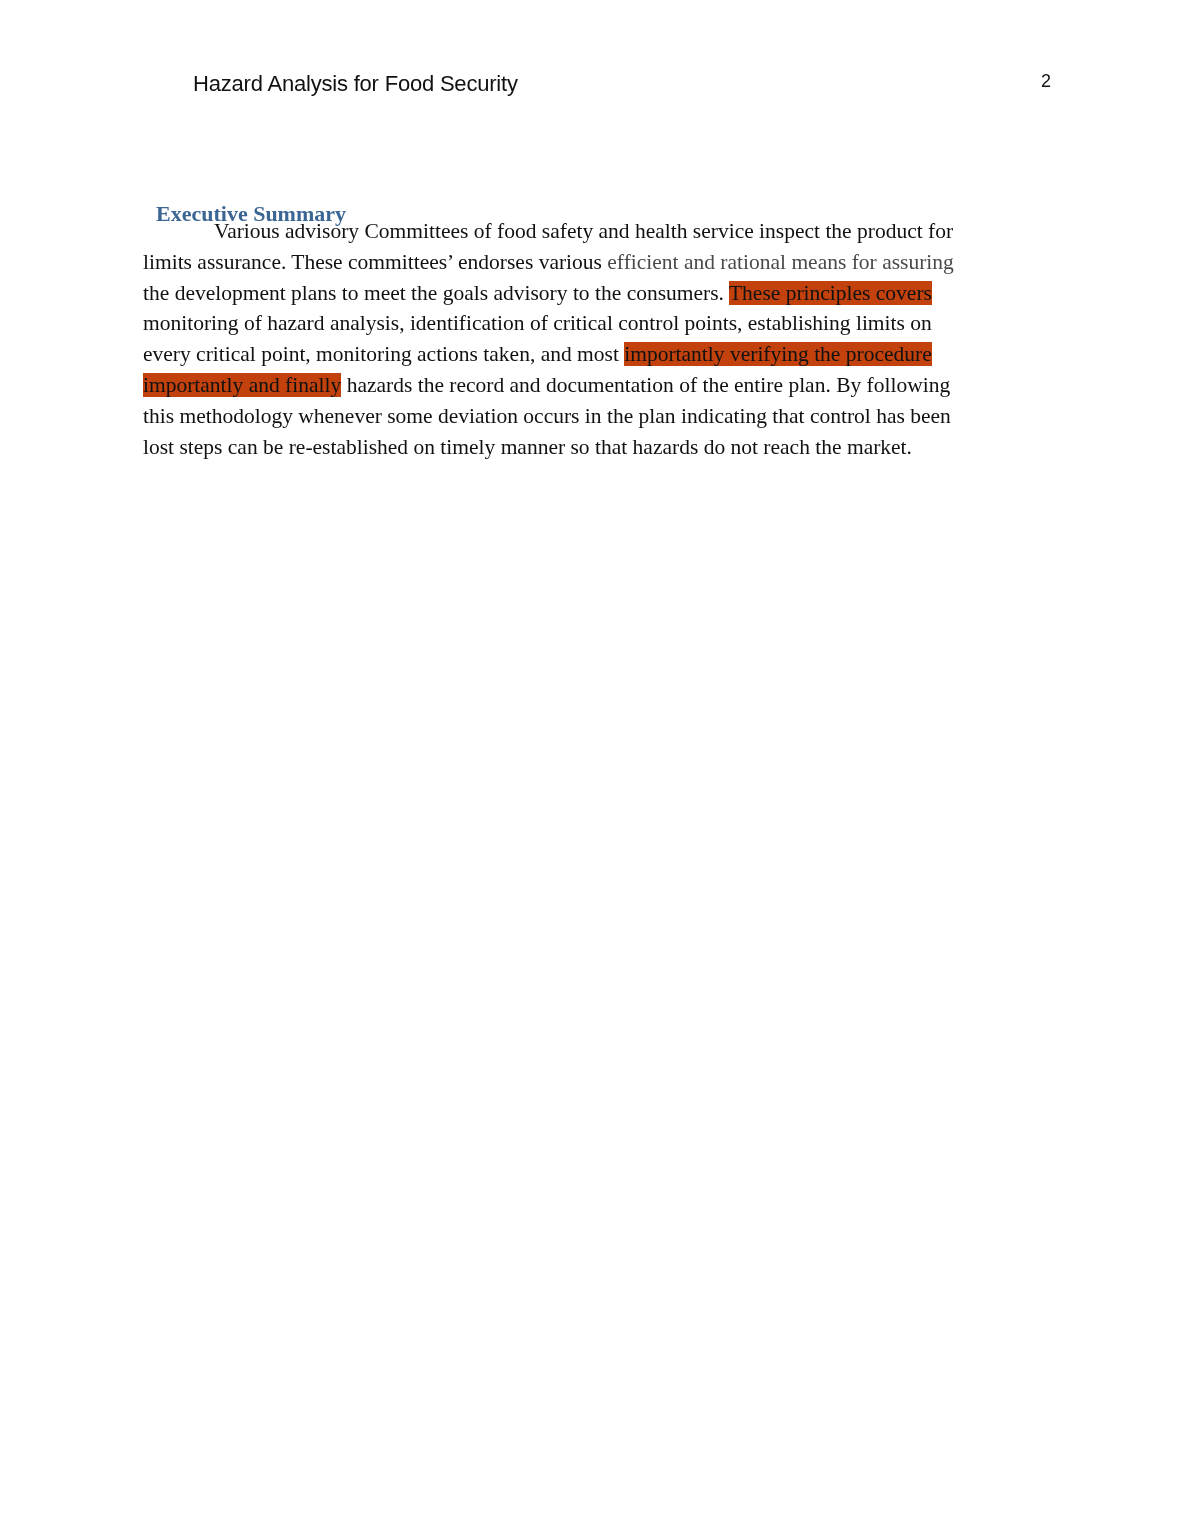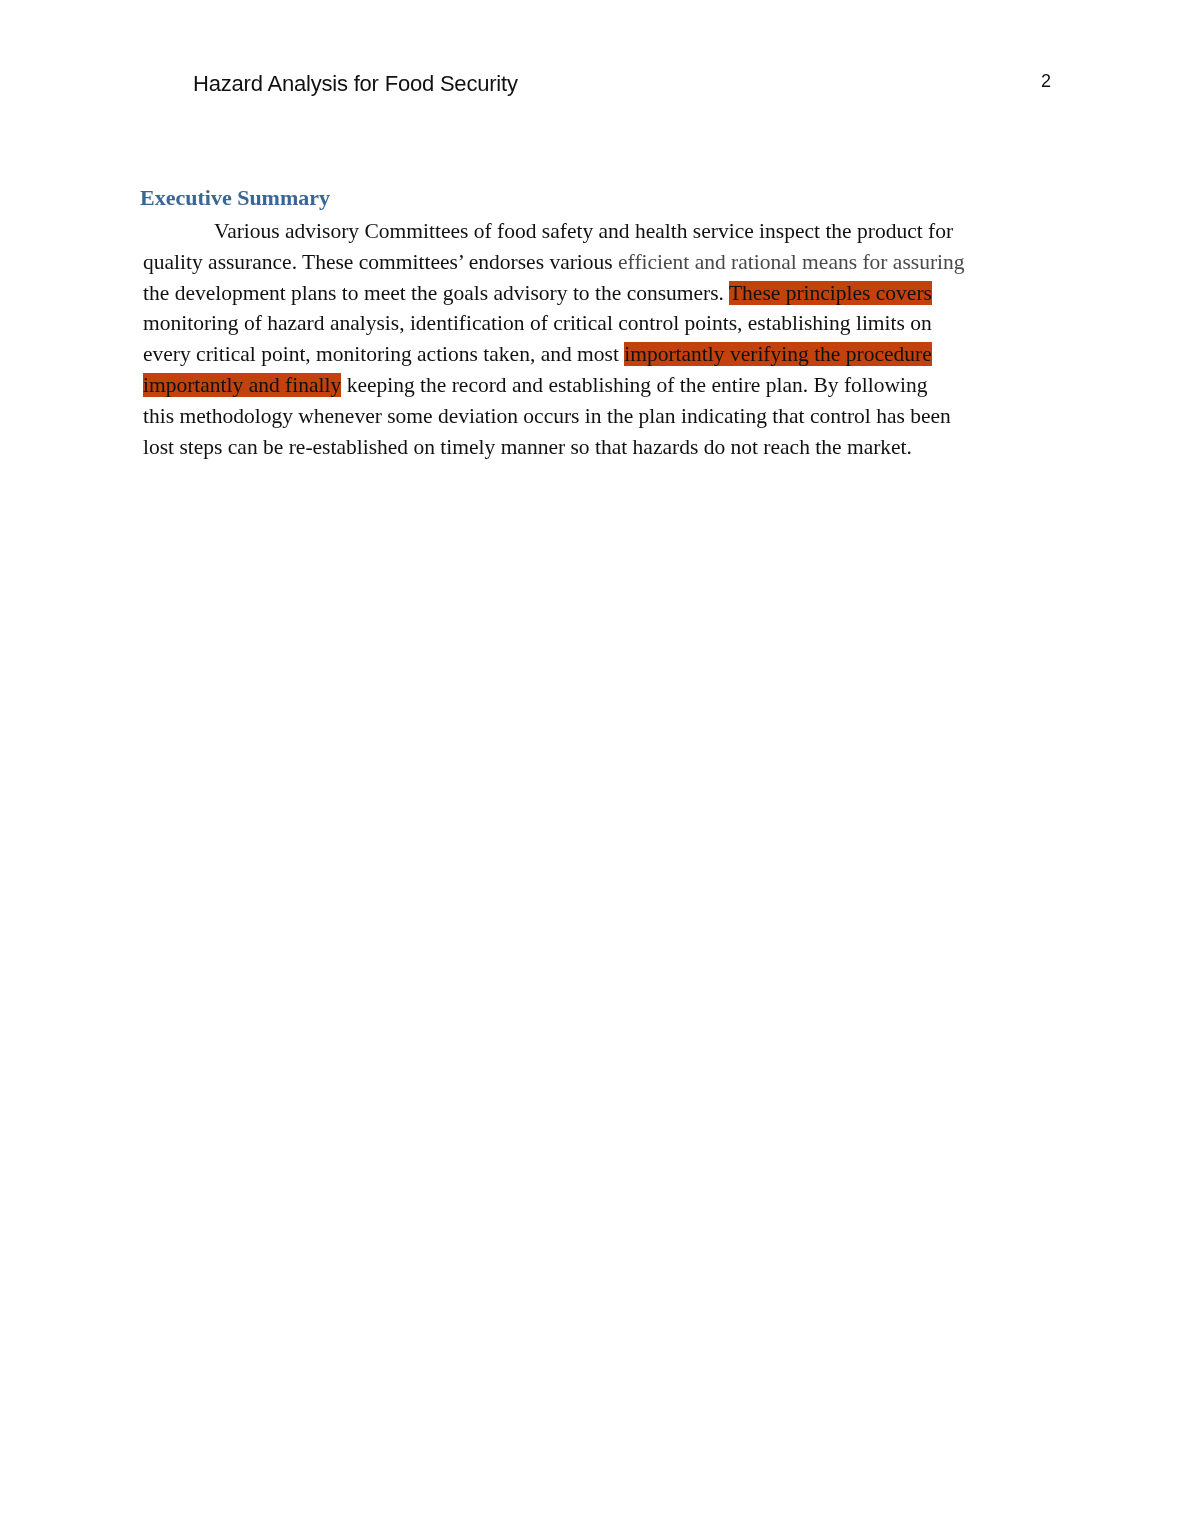--- a/index.html
+++ b/index.html
@@ -39,21 +39,21 @@
       color: #111111;
     }
     .heading {
       position: absolute;
       left: 140px;
       top: 185px;
       font-family: "Liberation Serif", "DejaVu Serif", serif;
       font-weight: bold;
       font-size: 22px;
       color: #3b6694;
-      margin: 0;
+      margin: 16px;
     }
     .body-text {
       position: absolute;
       left: 143px;
       top: 216px;
       width: 920px;
       font-family: "Liberation Serif", "DejaVu Serif", serif;
       font-size: 21.5px;
       line-height: 30.8px;
       color: #111111;
@@ -78,22 +78,22 @@
 
 <div class="page">
 
   <div class="running-head">Hazard Analysis for Food Security</div>
   <div class="page-number">2</div>
 
   <h2 class="heading">Executive Summary</h2>
 
   <div class="body-text">
     <span class="line"><span class="indent"></span><span>Various advisory Committees of food safety and health service inspect the product for</span></span>
-    <span class="line"><span>quality assurance. These committees’ endorses various </span><span class="muted">efficient and rational means for assuring</span></span>
+    <span class="line"><span>limits assurance. These committees’ endorses various </span><span class="muted">efficient and rational means for assuring</span></span>
     <span class="line"><span>the development plans to meet the goals advisory to the consumers. </span><span class="hl">These principles covers</span></span>
     <span class="line"><span>monitoring of hazard analysis, identification of critical control points, establishing limits on</span></span>
     <span class="line"><span>every critical point, monitoring actions taken, and most </span><span class="hl"> importantly verifying the procedure</span></span>
-    <span class="line"><span class="hl">importantly and finally</span><span> keeping the record and establishing of the entire plan. By following</span></span>
+    <span class="line"><span class="hl">importantly and finally</span><span> hazards the record and documentation of the entire plan. By following</span></span>
     <span class="line"><span>this methodology whenever some deviation occurs in the plan indicating that control has been</span></span>
     <span class="line"><span>lost steps can be re-established on timely manner so that hazards do not reach the market.</span></span>
   </div>
 
 </div>
 
 </body></html>

